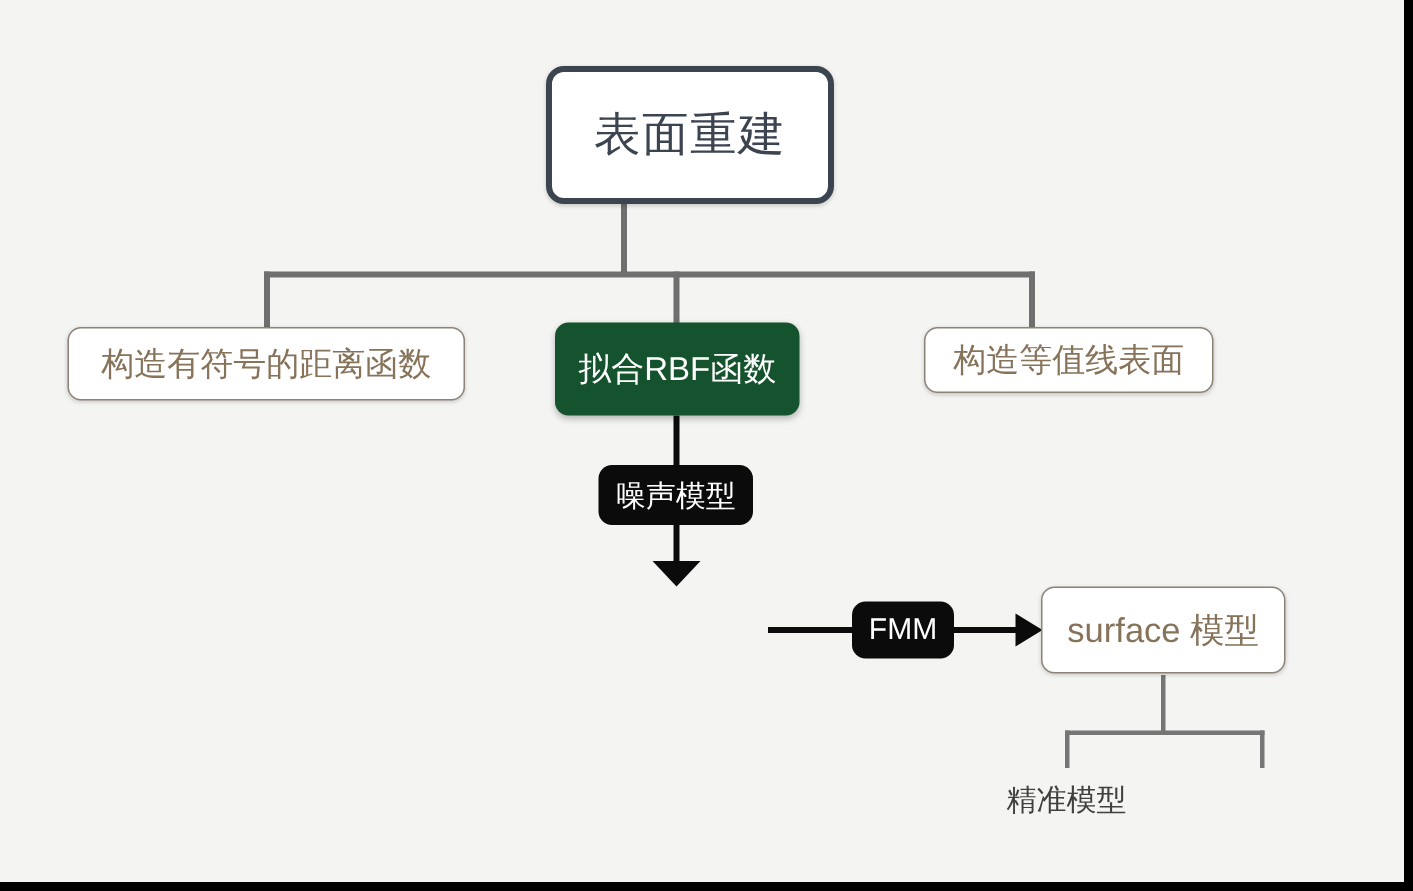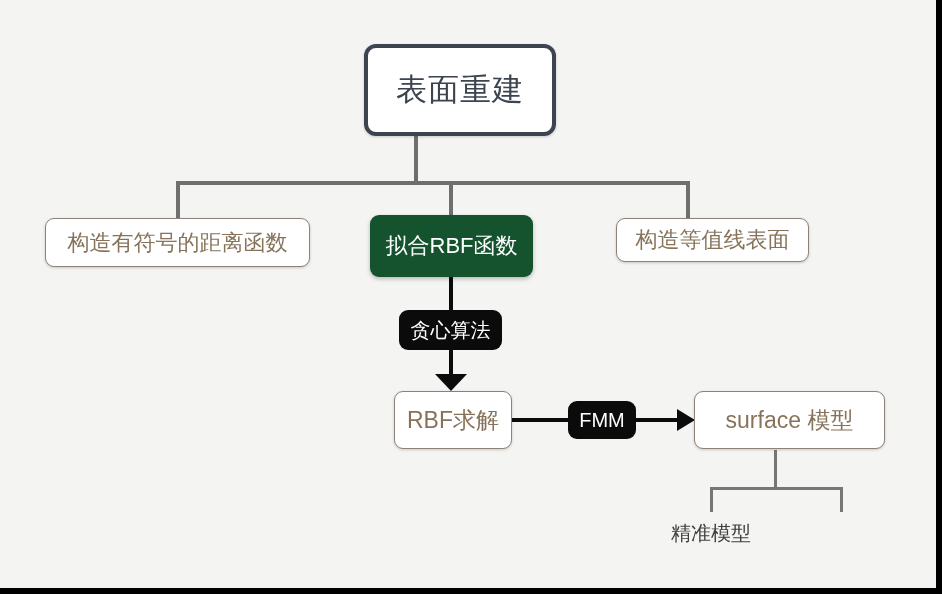--- a/index.html
+++ b/index.html
@@ -63,21 +63,21 @@
     border:1.5px solid #8d8276;color:#87735a;font-size:22px;
   }
   .node-signed{left:45px;top:218px;width:265px;height:49px;}
   .node-iso{left:616px;top:218px;width:193px;height:44px;}
   .node-red{
     left:370px;top:215px;width:163px;height:62px;
     background:#14532d;color:#ffffff;font-size:22px;border:none;
     box-shadow:0 2px 4px rgba(0,0,0,0.25);
   }
   .node-rbf{left:394px;top:391px;width:118px;height:58px;font-size:23px;}
-  .node-surface{left:694px;top:391px;width:191px;height:58px;font-size:23px;}
+  .node-surface{left:694px;top:391px;width:163px;height:58px;font-size:23px;}
 
   
   .pill{
     position:absolute;display:flex;align-items:center;justify-content:center;
     background:#0b0b0b;color:#ffffff;border-radius:9px;font-size:20px;
   }
   .pill-greedy{left:399px;top:310px;width:103px;height:40px;}
   .pill-fmm{left:568px;top:401px;width:68px;height:38px;}
 
   
@@ -119,26 +119,23 @@
 
   <div class="node node-red">
     <span>拟合RBF函数</span>
   </div>
 
   <div class="node node-white node-iso">
     <span>构造等值线表面</span>
   </div>
 
   <div class="pill pill-greedy">
-    <span>贪心算法</span>
+    <span>噪声模型</span>
   </div>
 
-  <div class="node node-white node-rbf">
-    <span>RBF求解</span>
-  </div>
 
   <div class="pill pill-fmm">
     <span>FMM</span>
   </div>
 
   <div class="node node-white node-surface">
     <span>surface 模型</span>
   </div>
 
   <div class="leaf leaf-precise">

